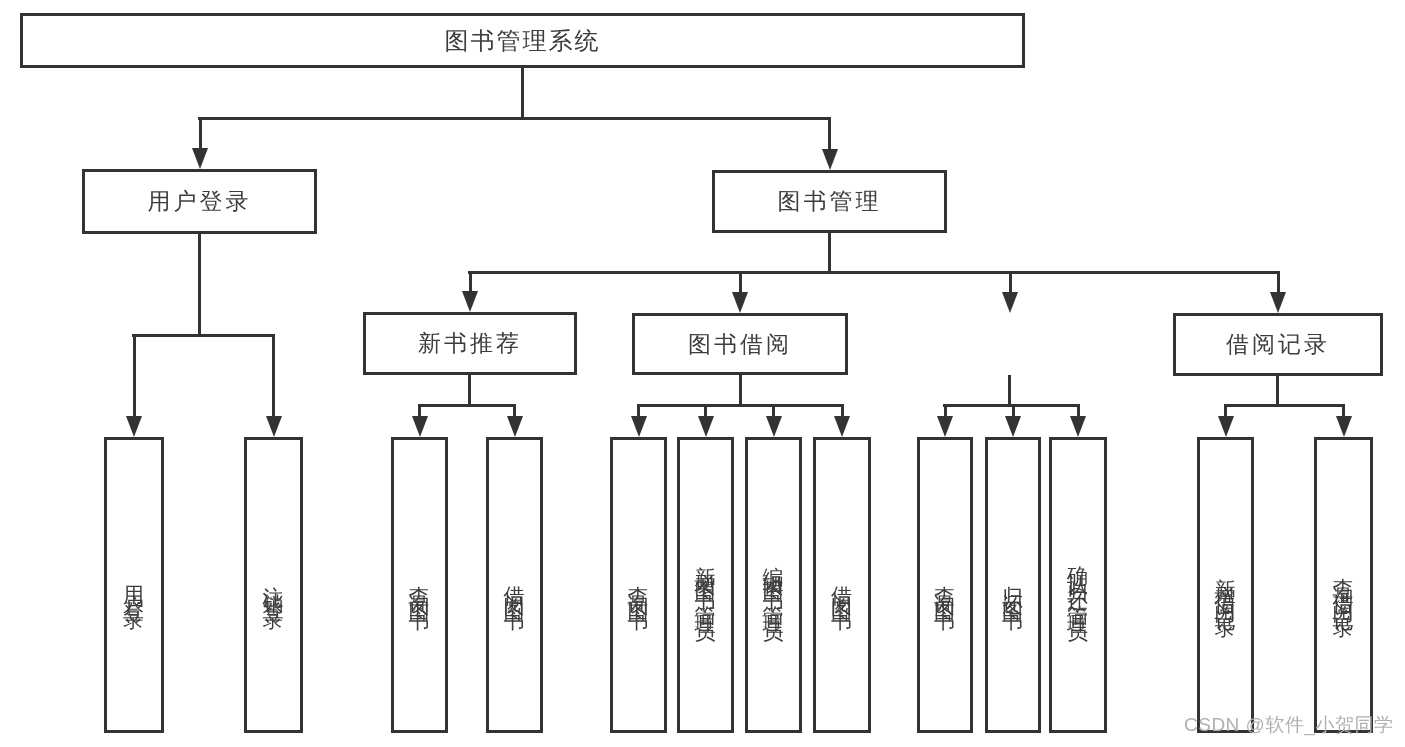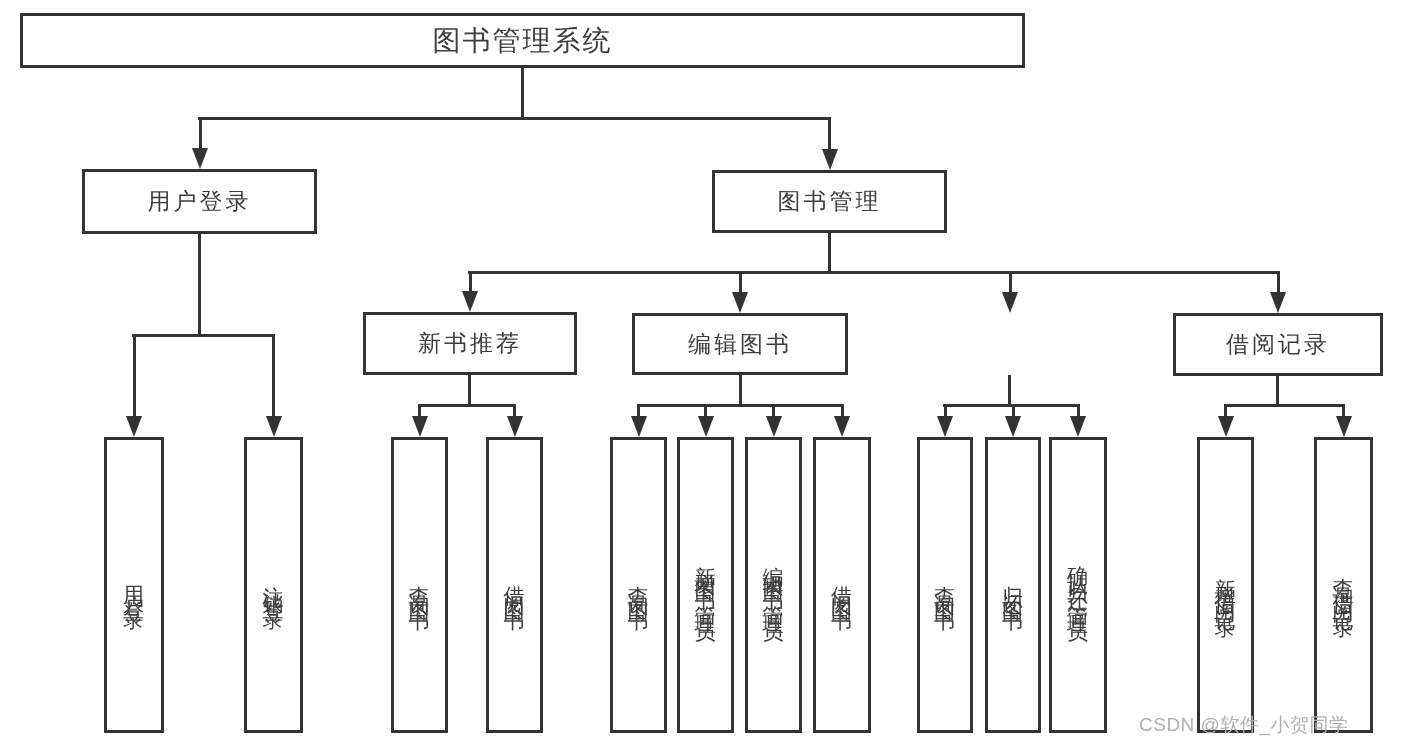--- a/index.html
+++ b/index.html
@@ -27,21 +27,21 @@
     align-items: center;
     justify-content: center;
     z-index: 2;
   }
   .node .lbl {
     color: var(--text);
     font-size: 23px;
     letter-spacing: 3px;
     white-space: nowrap;
   }
-  .node.root-node .lbl { font-size: 28px; letter-spacing: 2px; }
+  .node.root-node .lbl { font-size: 24px; letter-spacing: 2px; }
   .leaf {
     position: absolute;
     top: 437px;
     height: 296px;
     box-sizing: border-box;
     border: 3px solid var(--line);
     background: var(--background);
     display: flex;
     align-items: center;
     justify-content: center;
@@ -64,21 +64,21 @@
     width: 0; height: 0;
     margin-left: -8px;
     border-left: 8px solid transparent;
     border-right: 8px solid transparent;
     border-top: 21px solid var(--line);
     z-index: 3;
   }
   
   .watermark {
     position: absolute;
-    left: 1139px;
+    left: 1184px;
     top: 712px;
     font-size: 19px;
     color: var(--watermark);
     letter-spacing: 0.5px;
     white-space: nowrap;
     z-index: 5;
     text-align: right;
   }
 </style>
 </head>
@@ -94,21 +94,21 @@
     <span class="lbl">用户登录</span>
   </div>
   <div class="node" style="left:363px;top:312px;width:214px;height:63px">
     <span class="lbl">新书推荐</span>
   </div>
 
   <div class="node" style="left:712px;top:170px;width:235px;height:63px">
     <span class="lbl">图书管理</span>
   </div>
   <div class="node" style="left:632px;top:313px;width:216px;height:62px">
-    <span class="lbl">编辑图书</span>
+    <span class="lbl">图书借阅</span>
   </div>
   <div class="node" style="left:1173px;top:313px;width:210px;height:63px">
     <span class="lbl">借阅记录</span>
   </div>
 
   <div class="leaf" style="left:104px;width:60px">
     <span class="vlbl">用户登录</span>
   </div>
   <div class="leaf" style="left:244px;width:59px">
     <span class="vlbl">注销登录</span>

